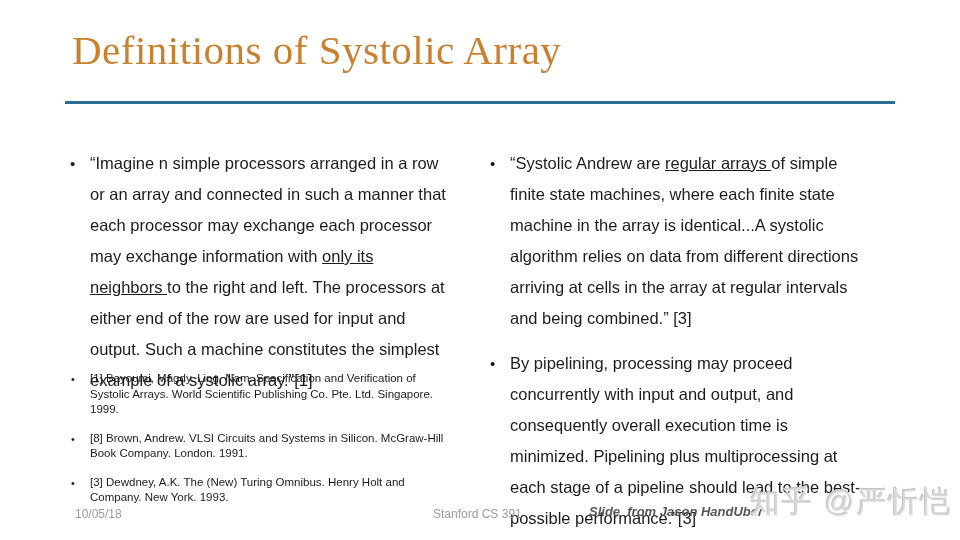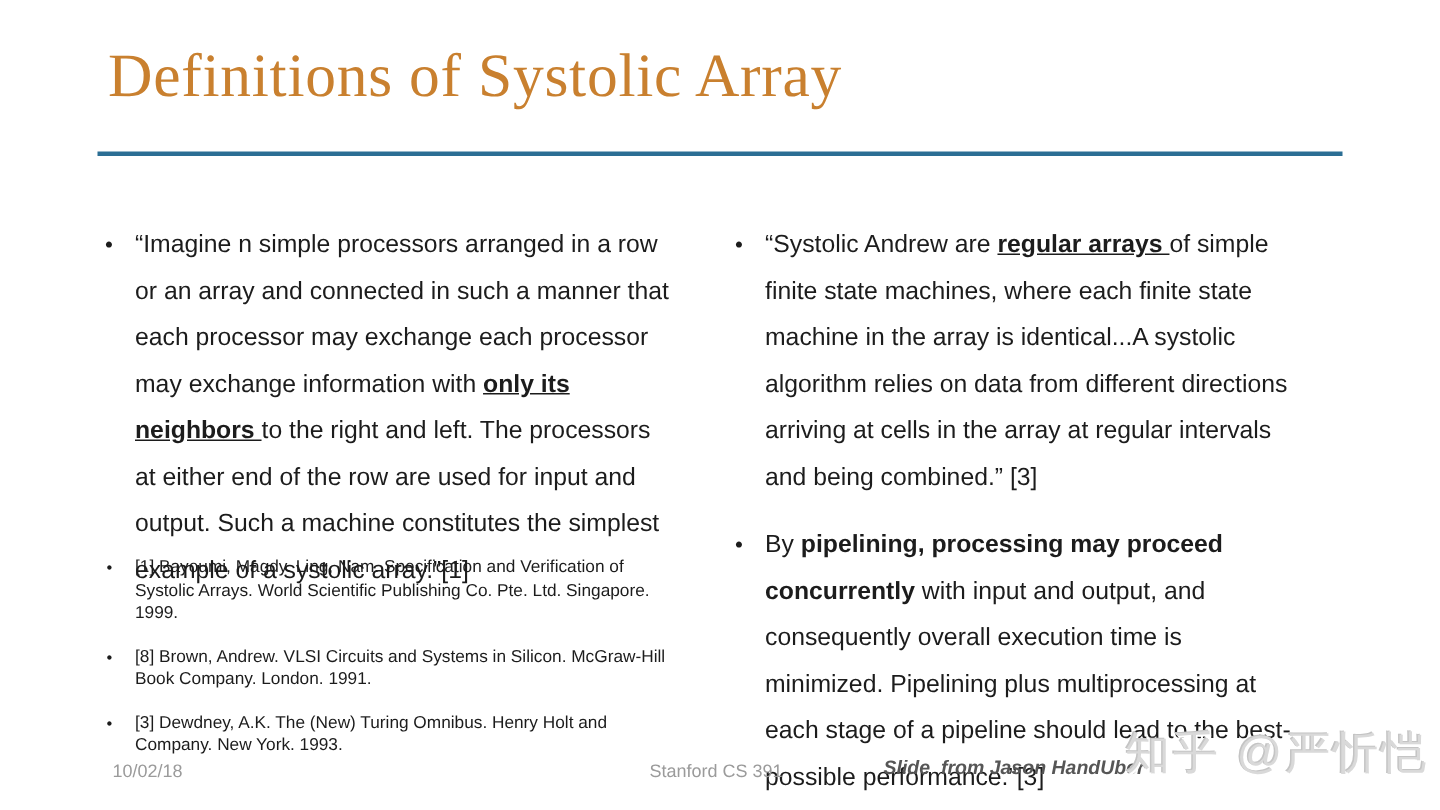--- a/index.html
+++ b/index.html
@@ -32,21 +32,21 @@
     font-size:15px; color:#1c1c1c;
   }
   li.ref-item {
     position:relative; padding-left:22px;
     font-size:11.5px; line-height:15.5px; margin-bottom:13px;
   }
   li.ref-item::before {
     content:"\2022"; position:absolute; left:3px; top:1px;
     font-size:11px; color:#1c1c1c;
   }
-  .seg-bold { font-weight:bold; }
+  .seg-bold { font-weight:normal; }
   .seg-underline { text-decoration:underline; }
 
   .footer-item { position:absolute; white-space:pre; }
   .footer-date   { left:75px;  top:507px; font-size:12px; color:#9b9b9b; }
   .footer-course { left:433px; top:507px; font-size:12px; color:#9b9b9b; }
   .footer-credit { left:589px; top:504px; font-size:13px; color:#565656;
                    font-weight:bold; font-style:italic; }
   .footer-page   { left:872px; top:537px; font-size:18px; color:#8f8f8f;margin-top:37px; }
 
   .watermark {
@@ -79,21 +79,21 @@
       </ul>
   </div>
 
   <div class="col col-right-main">
     <ul class="blist">
         <li class="main-item"><span class="">“Systolic Andrew are </span><span class="seg-bold seg-underline">regular arrays </span><span class="">of simple finite state machines, where each finite state machine in the array is identical...A systolic algorithm relies on data from different directions arriving at cells in the array at regular intervals and being combined.” [3]</span></li>
         <li class="main-item"><span class="">By </span><span class="seg-bold ">pipelining, processing may proceed concurrently</span><span class=""> with input and output, and consequently overall execution time is minimized. Pipelining plus multiprocessing at each stage of a pipeline should lead to the best-possible performance.”[3]</span></li>
       </ul>
   </div>
 
-  <div class="footer-item footer-date">10/02/18</div>
+  <div class="footer-item footer-date">10/05/18</div>
 
   <div class="footer-item footer-course">Stanford CS 391</div>
 
   <div class="footer-item footer-credit">Slide  from Jason HandUber</div>
 
   <div class="footer-item footer-page">35</div>
 
   <div class="watermark">知乎 @严忻恺</div>
 
 </div>

